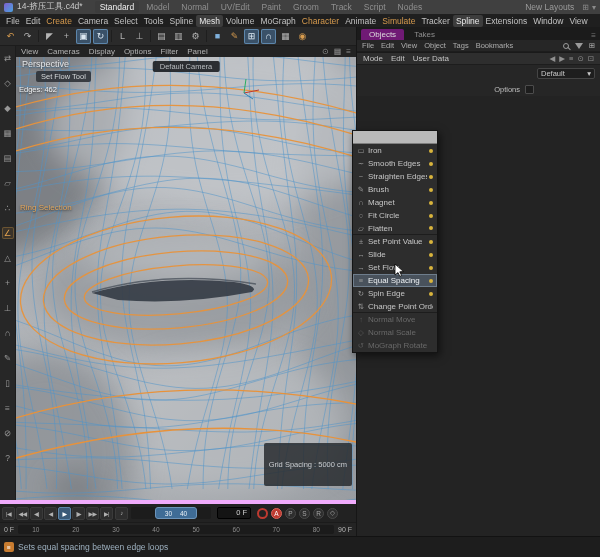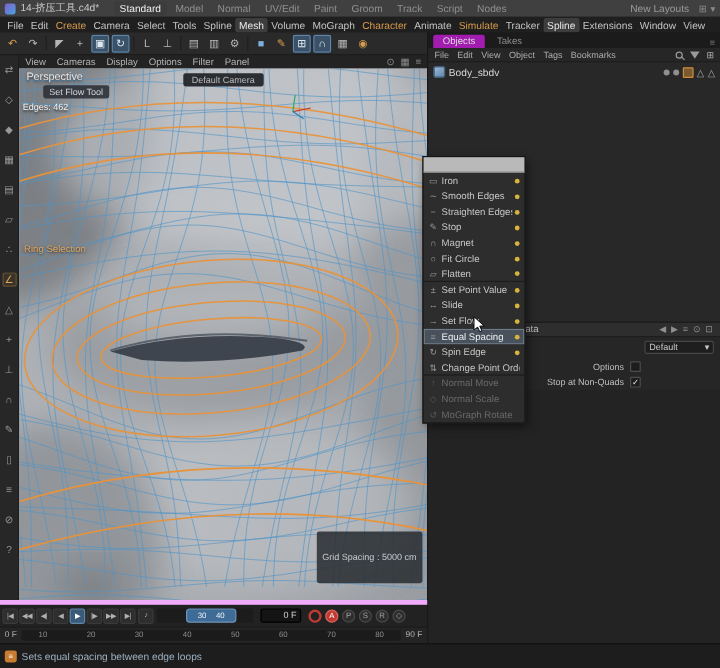--- a/index.html
+++ b/index.html
@@ -63,21 +63,21 @@
   .cm-item.f-dot .cm-dot{display:block}
   .cm-item.f-disabled{color:#696969}.cm-item.f-disabled .cm-ico{color:#585858}
   .cm-item.f-highlight{background:#49525c;box-shadow:inset 0 0 0 1px #6e7d8c;color:#edf0f3}
   .cm-item.f-sep_after{border-bottom:1px solid #1d1d1d}
   #cursor{position:absolute;left:394px;top:263px;z-index:60}
 
   
   #rightpanel{position:absolute;left:356px;top:27px;width:244px;height:509px;background:#242424;border-left:1px solid #161616;display:flex;flex-direction:column}
   .rp-tabs{height:13px;background:#1b1b1b;display:flex;align-items:flex-end;padding:0 4px;gap:2px;flex:none}
   .rp-tab{font-size:8px;color:#8d8d8d;padding:1px 8px;border-radius:2px 2px 0 0}
-  .rp-tab.f-active{background:#a21caf;color:#ddd}
+  .rp-tab.f-active{background:#701a75;color:#ddd}
   .rp-burger{margin-left:auto;font-size:8px;color:#777}
   .rp-menu{height:12px;display:flex;align-items:center;padding:0 5px;background:#262626;border-bottom:1px solid #1d1d1d;flex:none}
   .rp-menu-items{display:flex;gap:7px}
   .rmi{font-size:7.5px;color:#adadad}
   .rp-menu-icons{margin-left:auto;display:flex;gap:6px;align-items:center}
   .i-mag{width:6px;height:6px;border:1px solid #9a9a9a;border-radius:50%;position:relative;display:inline-block}
   .i-mag::after{content:"";position:absolute;width:4px;height:1px;background:#9a9a9a;right:-3px;bottom:-1px;transform:rotate(45deg)}
   .i-funnel{width:0;height:0;border-left:4px solid transparent;border-right:4px solid transparent;border-top:6px solid #9a9a9a;display:inline-block}
   .rp-tree{height:216px;background:#282828;padding-top:1px;flex:none}
   .obj-row{height:14px;display:flex;align-items:center;padding:0 4px;gap:3px}
@@ -366,21 +366,21 @@
         </div>
 
         <div class="cm-item f-dot">
           <span class="cm-ico">−</span>
           <span class="cm-label">Straighten Edges</span>
           <span class="cm-dot"></span>
         </div>
 
         <div class="cm-item f-dot">
           <span class="cm-ico">✎</span>
-          <span class="cm-label">Stop</span>
+          <span class="cm-label">Brush</span>
           <span class="cm-dot"></span>
         </div>
 
         <div class="cm-item f-dot">
           <span class="cm-ico">∩</span>
           <span class="cm-label">Magnet</span>
           <span class="cm-dot"></span>
         </div>
 
         <div class="cm-item f-dot">
@@ -473,36 +473,20 @@
           <span class="rmi">Object</span>
           <span class="rmi">Tags</span>
           <span class="rmi">Bookmarks</span>
         </div>
       <span class="rp-menu-icons">
         <span class="i-mag"></span>
         <span class="i-funnel"></span>
         <span class="rmi">⊞</span>
       </span>
     </div>
-    <div class="rp-tree">
-      <div>
-
-          <div class="obj-row">
-            <span class="obj-icon"></span>
-            <span class="obj-name">Body_sbdv</span>
-            <span class="obj-right">
-              <span class="vdot"></span>
-              <span class="vdot"></span>
-              <span class="tag-orange"></span>
-              <span class="tag-tri"></span>
-              <span class="tag-tri"></span>
-            </span>
-          </div>
-        </div>
-    </div>
     <div class="rp-attr-header">
       <div class="rp-attr-menu">
 
       <span class="ami">Mode</span>
           <span class="ami">Edit</span>
           <span class="ami">User Data</span>
         </div>
       <div class="rp-attr-icons">
 
       <span class="ahi">◀</span>
@@ -518,24 +502,20 @@
         <span class="dd">▾</span>
       </span>
     </div>
     <div class="rp-rows">
 
         <div class="arow">
           <span class="alabel">Options</span>
           <span class="acheck"></span>
         </div>
 
-        <div class="arow f-checked">
-          <span class="alabel">Stop at Non-Quads</span>
-          <span class="acheck"></span>
-        </div>
       </div>
     <div class="rp-fill"></div>
   </div>
 
   <div id="timeline">
     <div class="tl-row1">
       <div class="transport">
 
       <span class="tbtn">|◀</span>
           <span class="tbtn">◀◀</span>

